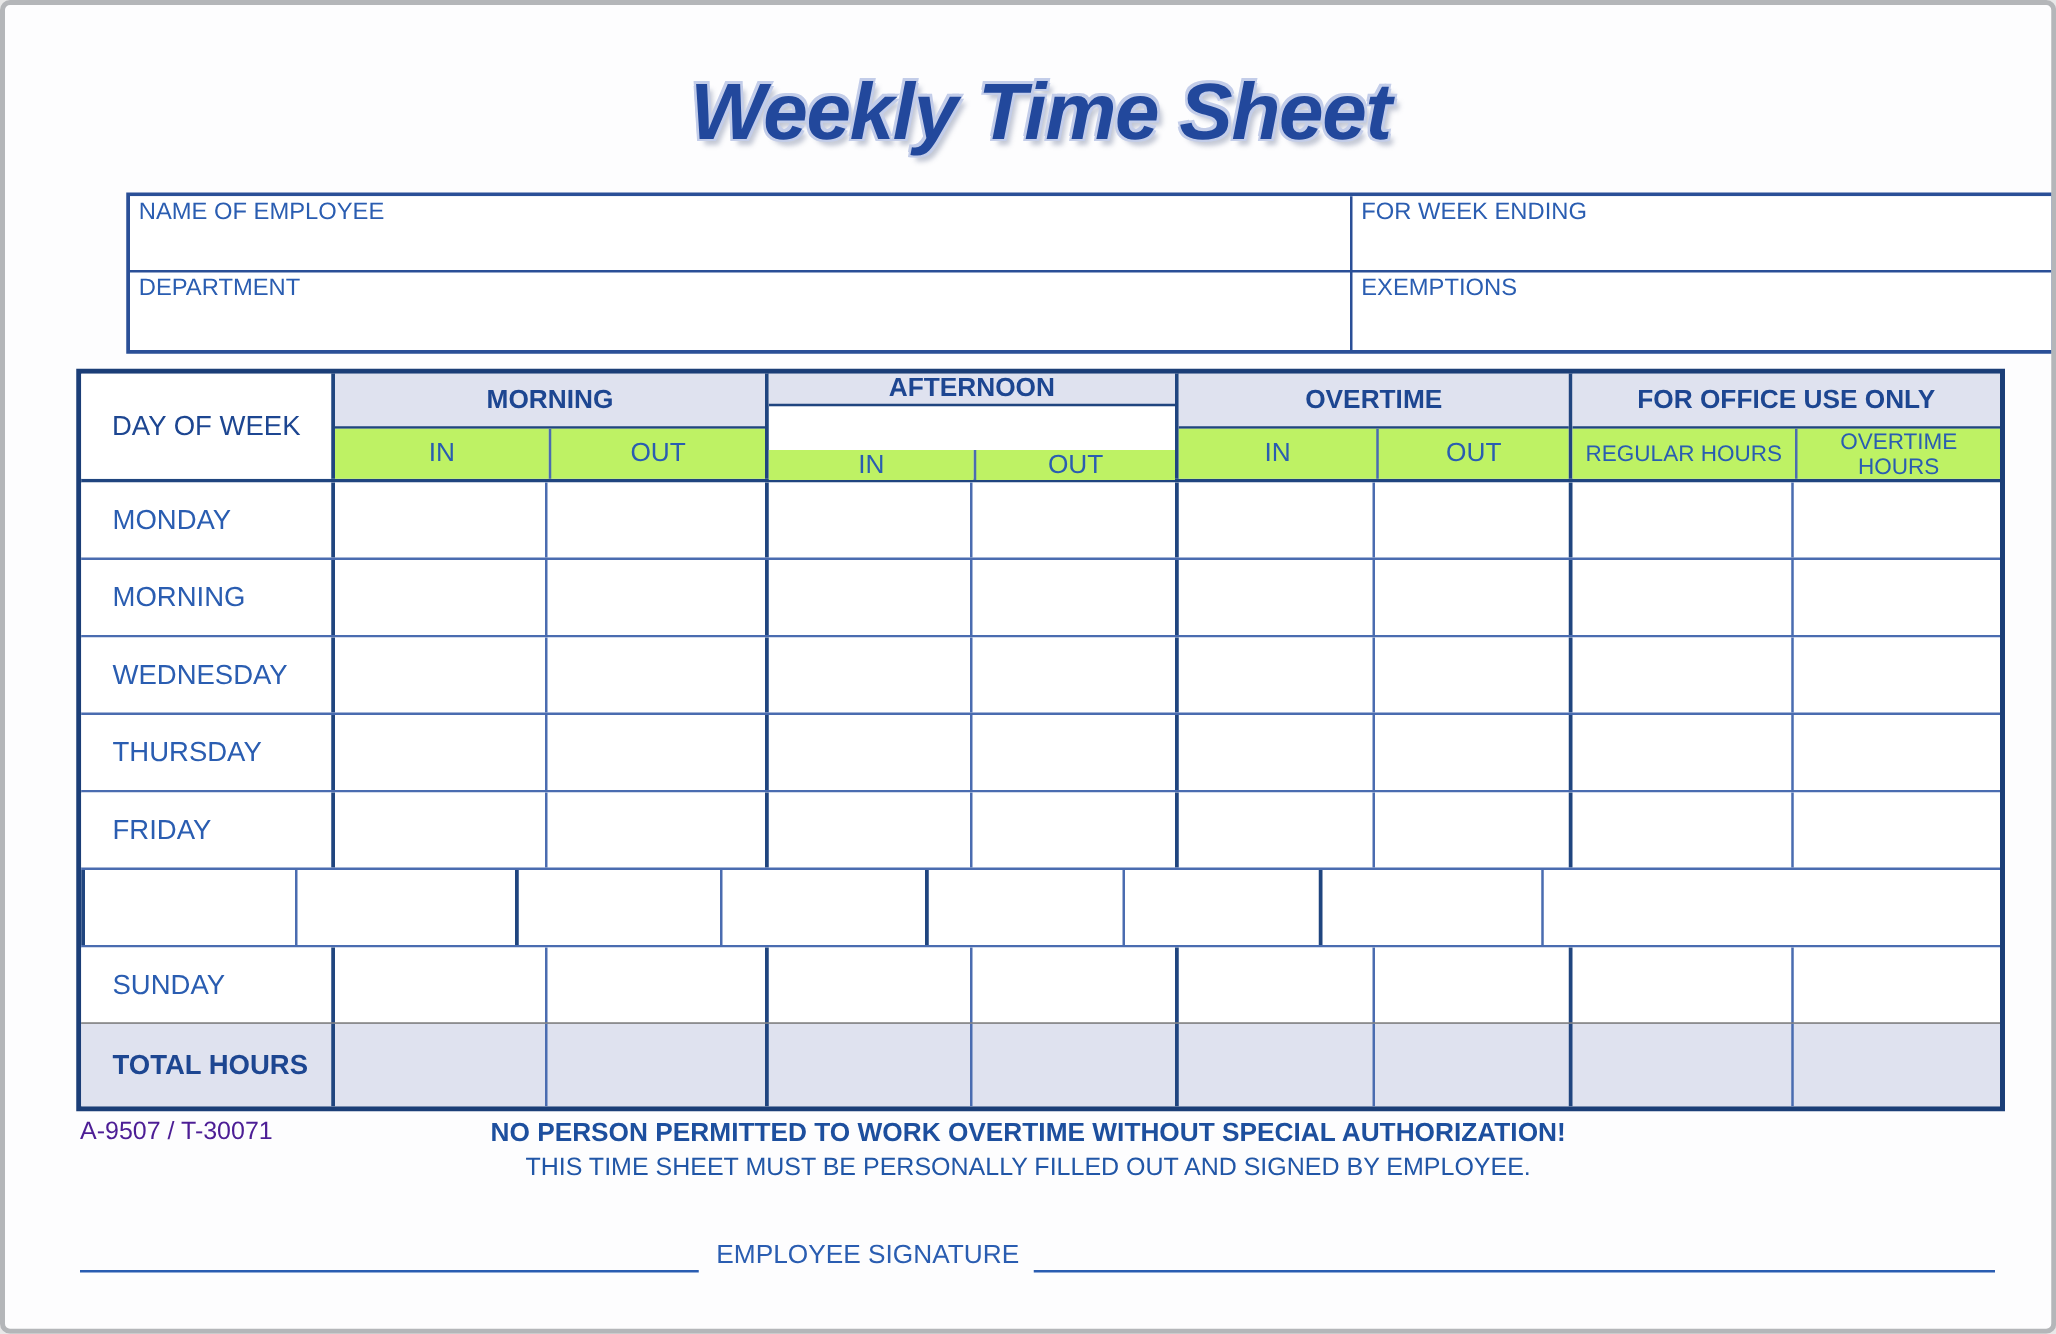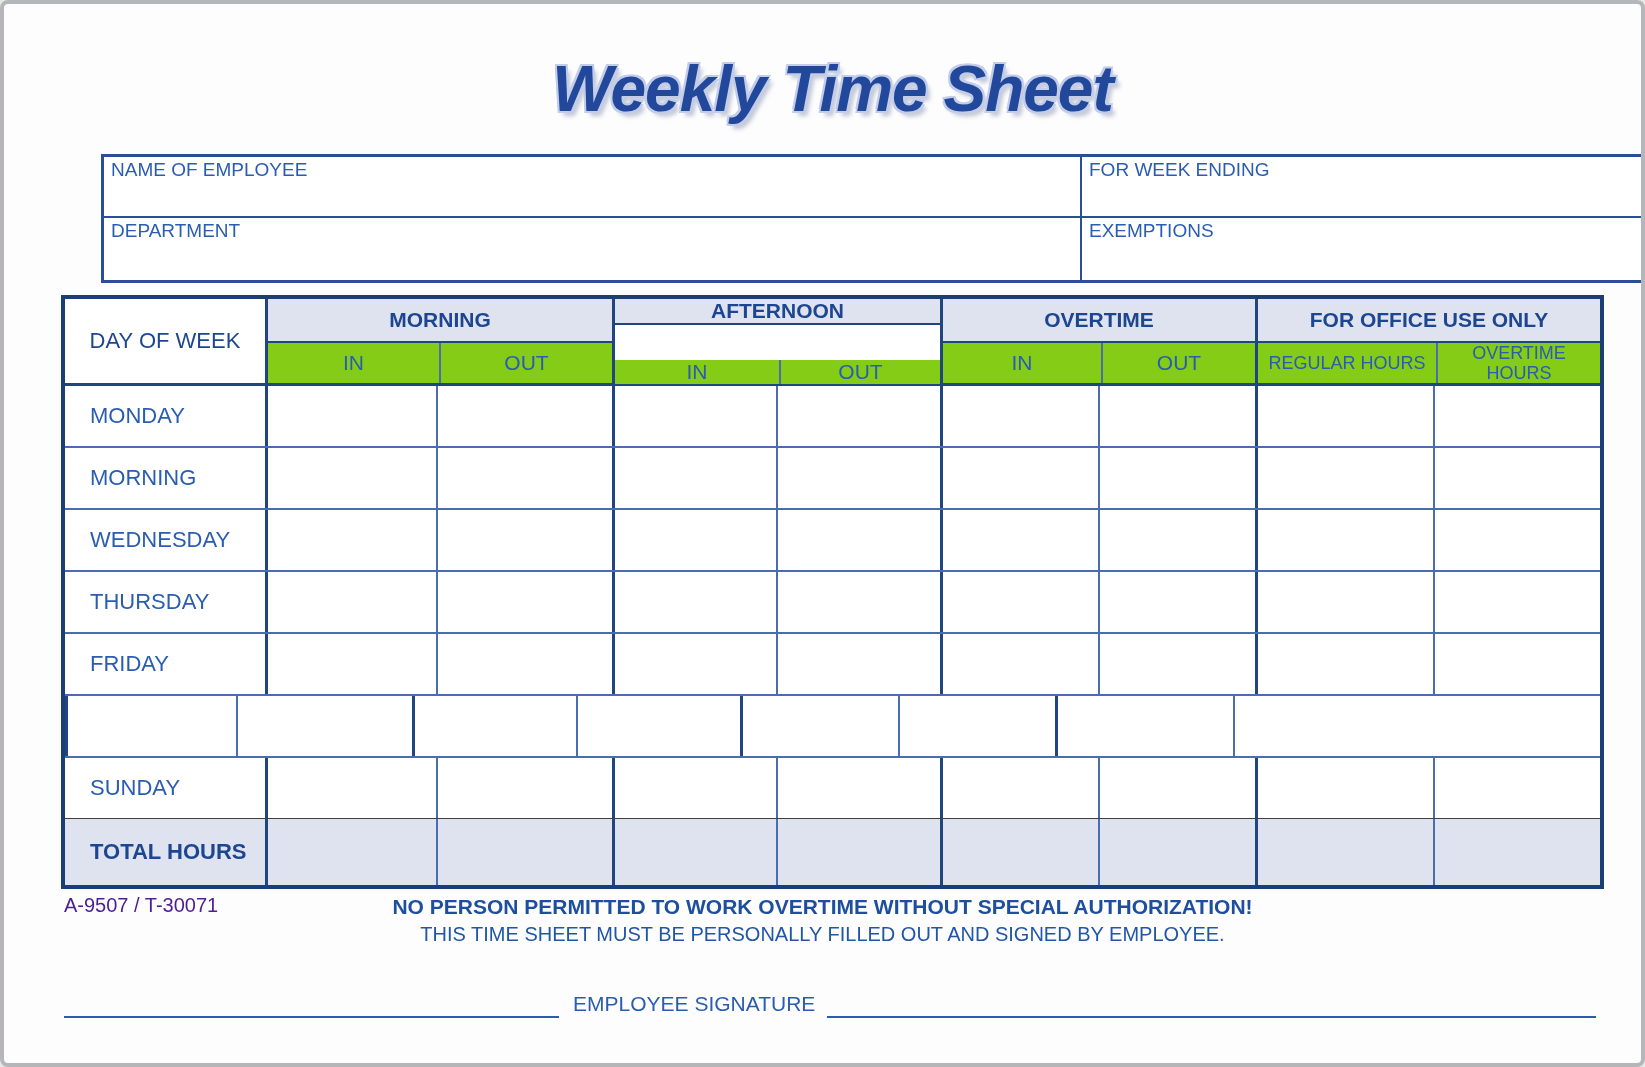--- a/index.html
+++ b/index.html
@@ -98,21 +98,21 @@
     color: #1d4691;
   }
   .sub-row { flex: 1; display: flex; }
   .sub-cell {
     display: flex;
     align-items: center;
     justify-content: center;
     text-align: center;
     font-size: 21px;
     color: #2a5db1;
-    background: #84cc16;
+    background: #bef264;
   }
   .sub-cell.small { font-size: 18px; line-height: 1.12; }
   .sub-cell + .sub-cell { border-left: 2px solid #4a6cb0; }
   .g-morning .sub-cell:first-child   { flex: 0 0 171px; }
   .g-morning .sub-cell:last-child    { flex: 1; }
   .g-afternoon .sub-cell:first-child { flex: 0 0 164px; }
   .g-afternoon .sub-cell:last-child  { flex: 1; }
   .g-overtime .sub-cell:first-child  { flex: 0 0 158px; }
   .g-overtime .sub-cell:last-child   { flex: 1; }
   .g-office .sub-cell:first-child    { flex: 0 0 178px; }

